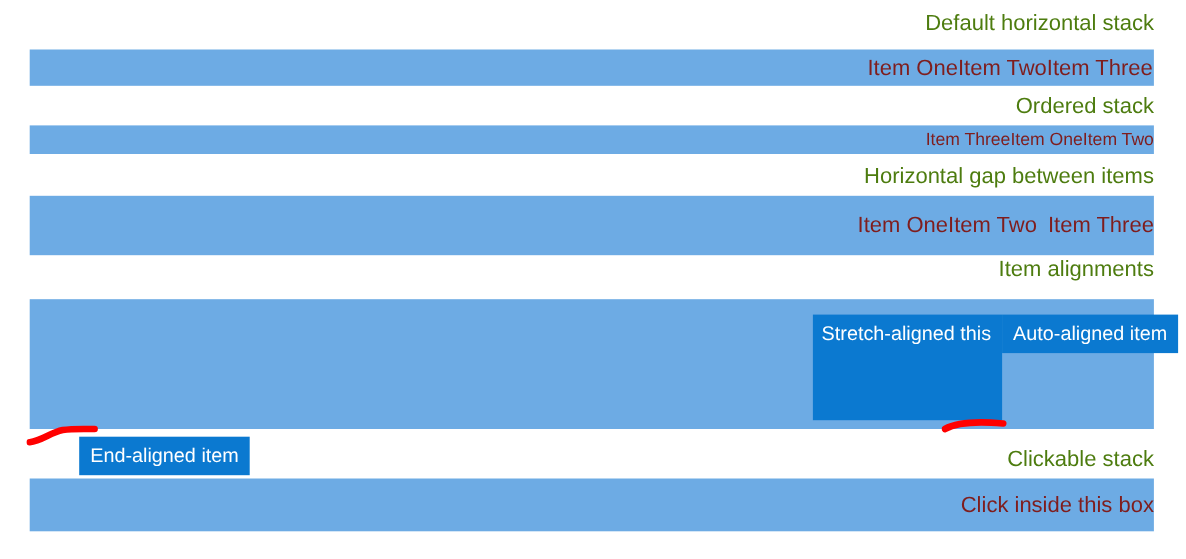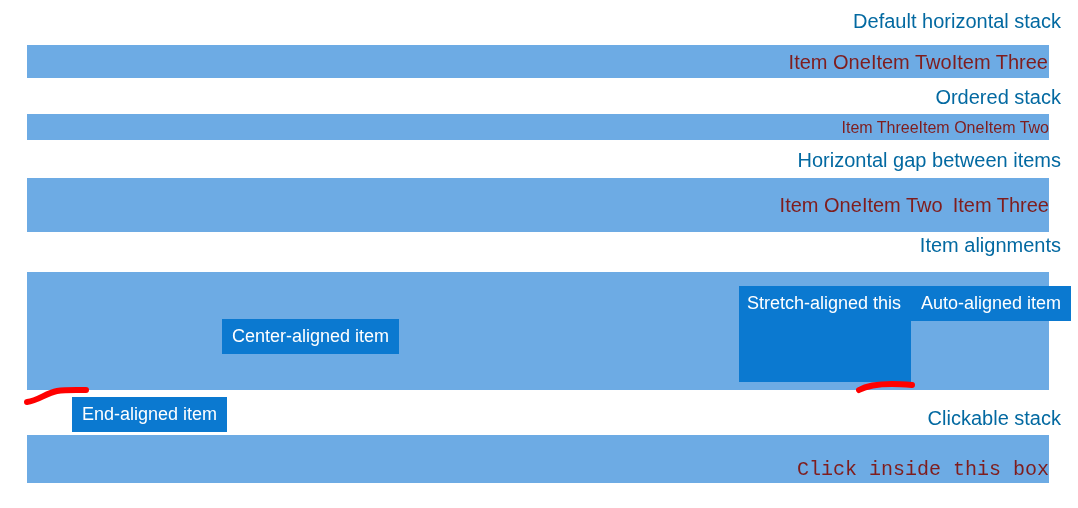--- a/index.html
+++ b/index.html
@@ -21,24 +21,24 @@
     left: 0;
     top: 0;
     width: 1078px;
     height: 508px;
     direction: rtl;
   }
 
   
   .section-label {
     position: absolute;
-    right: 17px;
+    right: 29px;
     font-size: 20px;
     line-height: 26px;
-    color: #0369a1;
+    color: #4d7c0f;
     white-space: nowrap;
     text-align: left;
   }
 
   
   .stack {
     position: absolute;
     left: 27px;
     right: 29px;
     background: #6DABE4;
@@ -106,21 +106,21 @@
   .red-mark {
     position: absolute;
     pointer-events: none;
   }
   #red-mark-left  { left: 24px;  top: 378px; width: 70px;  height: 28px; }
   #red-mark-right { left: 856px; top: 378px; width: 60px;  height: 24px; }
 
   
   #label-click     { top: 405px; }
   #stack-click     { top: 435px; height: 48px; cursor: pointer; }
-  #stack-click .stack-row { align-items: flex-end; font-family: Liberation Mono, monospace; }
+  #stack-click .stack-row { align-items: center; }
   #stack-click .stack-item { font-size: 20px; }
 </style>
 </head>
 <body>
 
 <div class="page">
 
   <div class="section-label" id="label-default">Default horizontal stack</div>
 
   <div class="stack" id="stack-default">
@@ -150,21 +150,20 @@
       <span class="stack-item">Item One</span>
     </div>
   </div>
 
   <div class="section-label" id="label-align">Item alignments</div>
 
   <div class="stack" id="stack-align">
     <div class="align-row">
       <div class="align-item" id="align-auto">Auto-aligned item</div>
       <div class="align-item" id="align-stretch">Stretch-aligned this</div>
-      <div class="align-item" id="align-center">Center-aligned item</div>
       <div class="align-item" id="align-end">End-aligned item</div>
     </div>
   </div>
 
   <svg class="red-mark" id="red-mark-left" viewBox="0 0 70 28">
     <path d="M3 24 C 14 23, 22 15, 33 13 C 42 11.5, 52 12, 62 12" stroke="#FF0000" stroke-width="6" stroke-linecap="round" fill="none"></path>
   </svg>
   <svg class="red-mark" id="red-mark-right" viewBox="0 0 60 24">
     <path d="M3 12 C 12 7, 24 6, 36 6 C 44 6, 50 6.5, 56 7" stroke="#FF0000" stroke-width="6" stroke-linecap="round" fill="none"></path>
   </svg>

